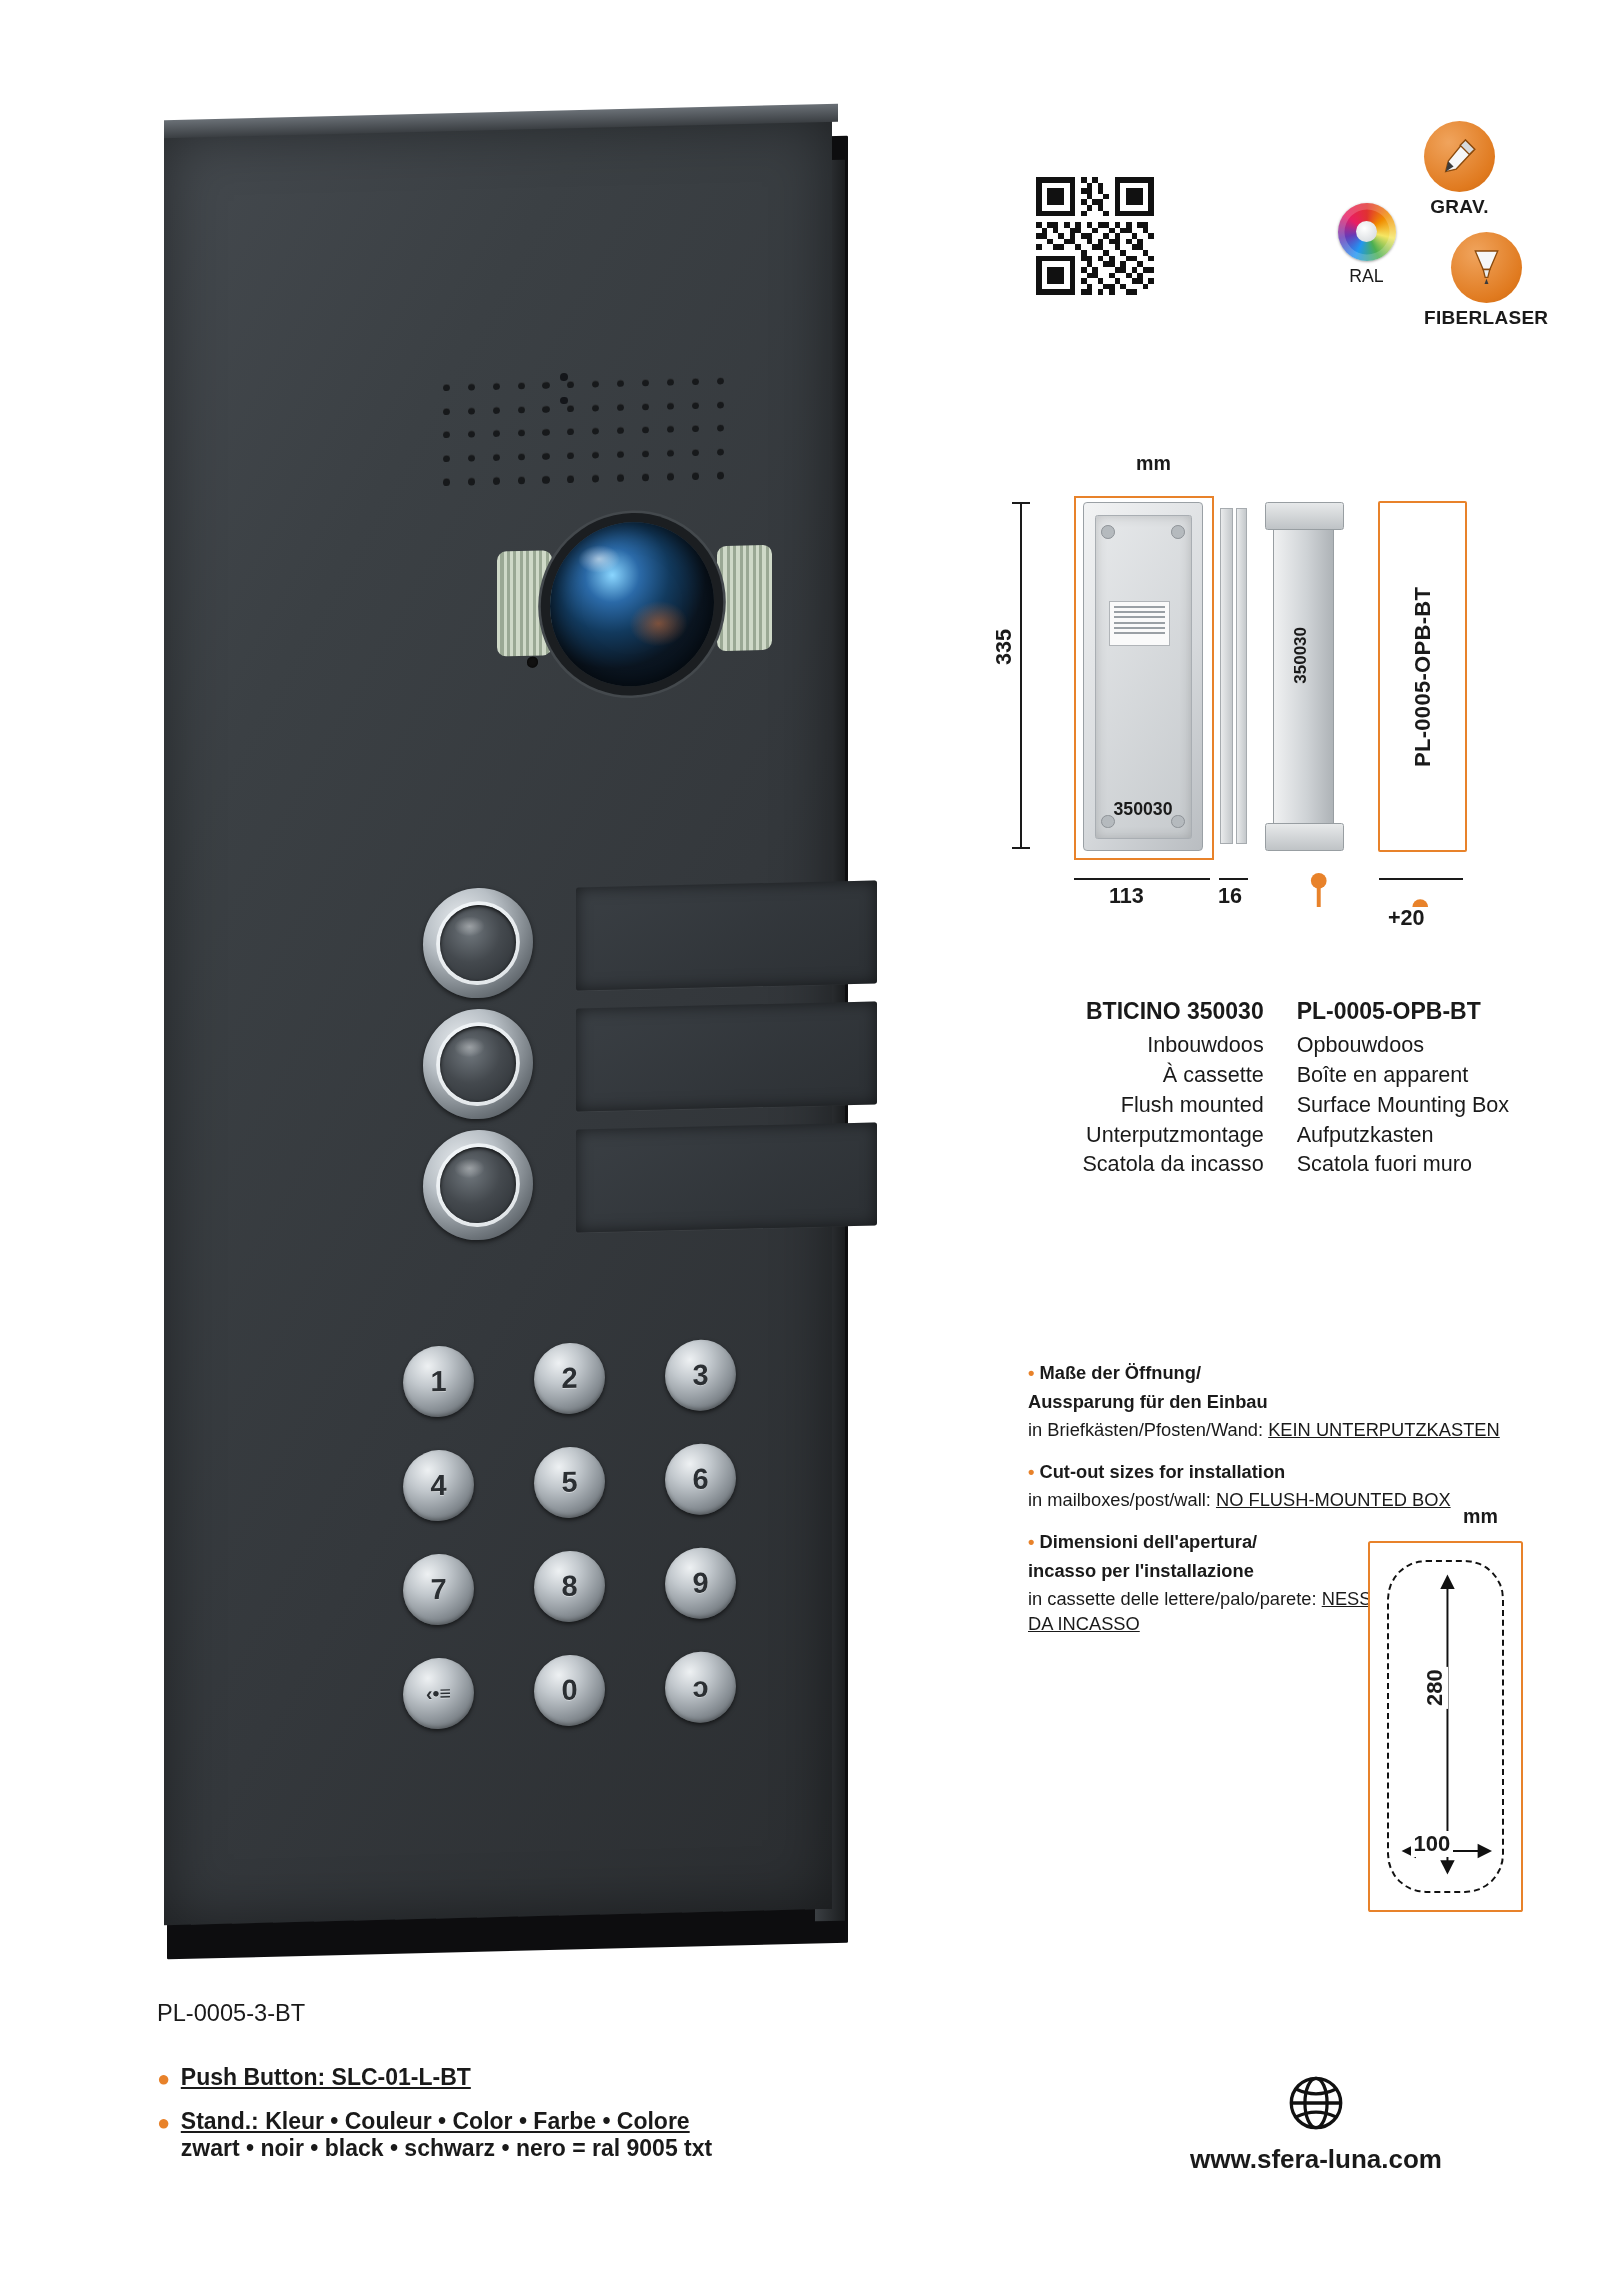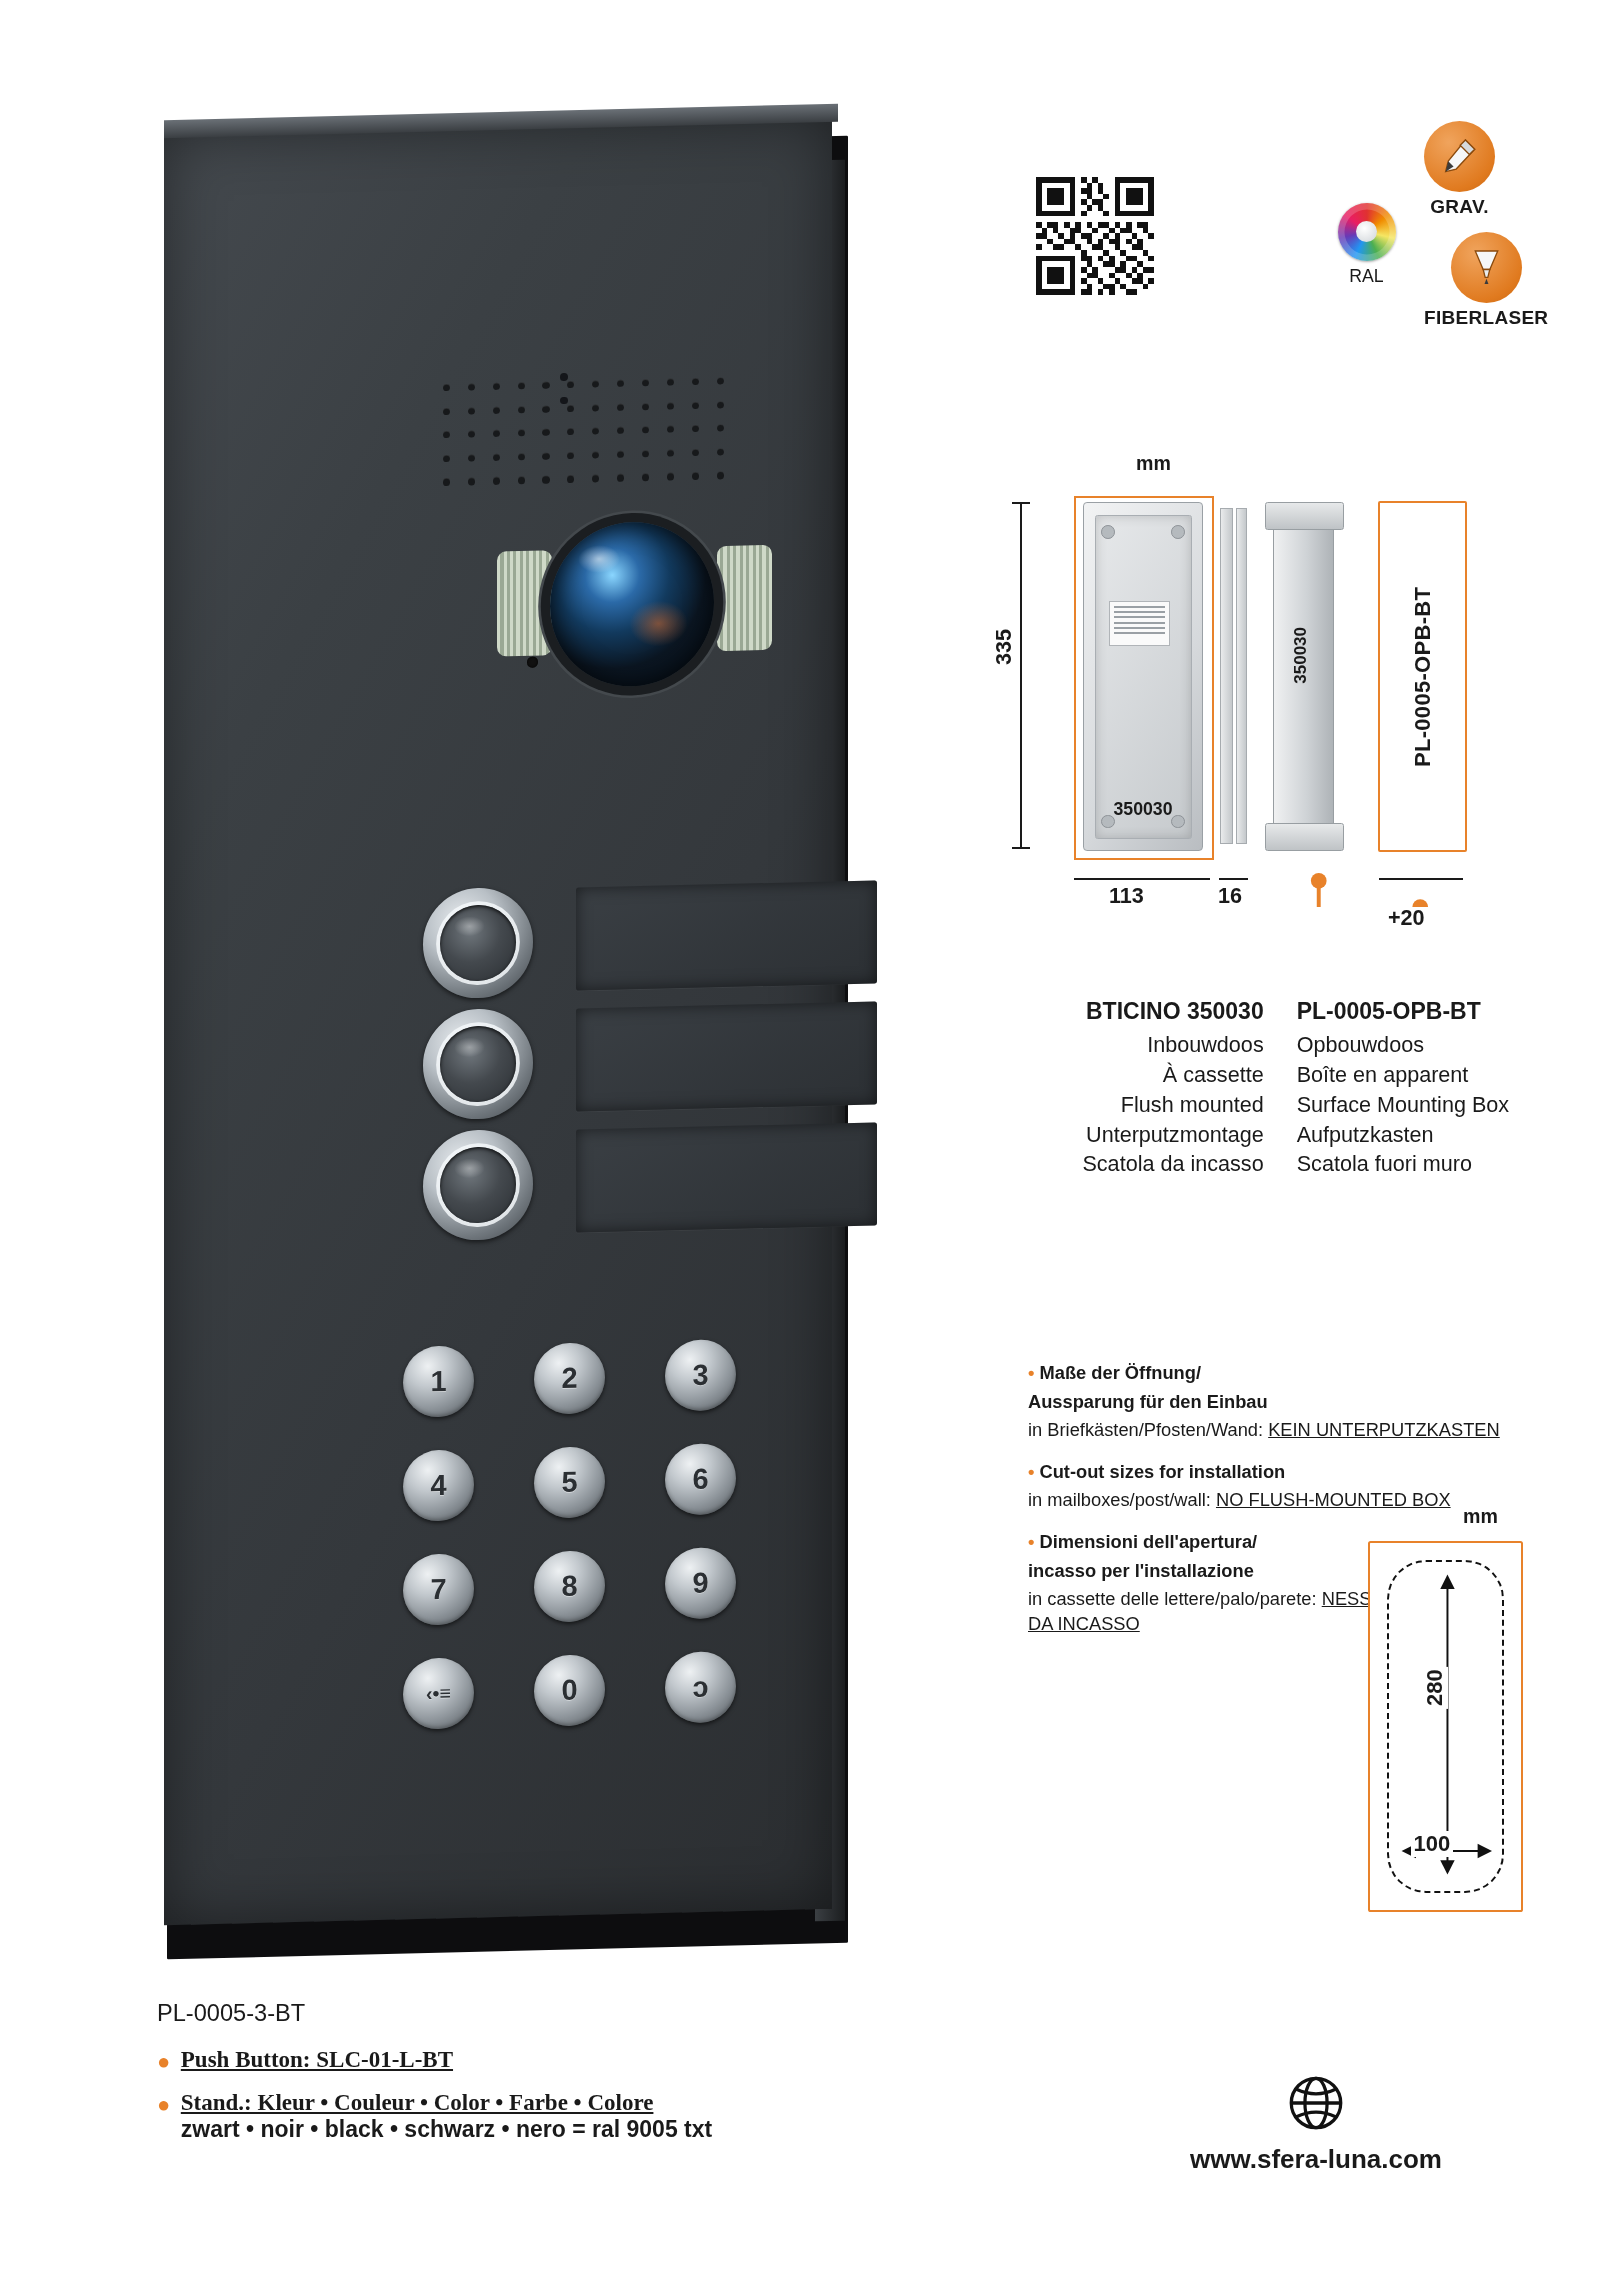--- a/index.html
+++ b/index.html
@@ -187,24 +187,24 @@
 
   .mm-right { position:absolute; left:1463px; top:1505px; font-size:19.6px; font-weight:bold; }
 
   .cutdiag { position:absolute; left:1368px; top:1541px; width:151px; height:367px; border:2.6px solid #e8822a; border-radius:2.6px; background:#fff; }
   .cutdiag-dash { position:absolute; left:17px; top:17px; right:17px; bottom:17px; border:2px dashed #111; border-radius:39px; }
   .cut-text-280 { position:absolute; left:52px; top:124px; font-size:22px; font-weight:bold; writing-mode:vertical-rl; transform:rotate(180deg); background:#fff; padding:2.6px 0; }
   .cut-text-100 { position:absolute; left:41px; top:288px; font-size:22px; font-weight:bold; background:#fff; padding:0 2.6px; }
 
   
   .footer { position:absolute; left:157px; top:2000px; width:785px; }
-  .model-code { font-size:23.6px; margin-bottom:20px; }
+  .model-code { font-size:23.6px; margin-bottom:37px; }
   .foot-line { display:flex; align-items:flex-start; gap:10.5px; margin-bottom:17px; }
   .foot-bullet { color:#e8822a; font-size:22px; line-height:1; margin-top:3.9px; }
-  .foot-strong { font-size:23px; font-weight:bold; text-decoration:underline;font-family:Liberation Serif, serif; }
+  .foot-strong { font-size:23px; font-weight:bold; text-decoration:underline; }
   .foot-sub { font-size:23px; font-weight:bold; }
 
   .web { position:absolute; left:1113px; top:2075px; width:406px; text-align:center; }
   .globe { margin:0 auto 13px auto; width:56px; height:56px; }
   .web-url { font-size:26px; font-weight:bold; }
 </style>
 </head>
 <body>
 
 <div class="page">

